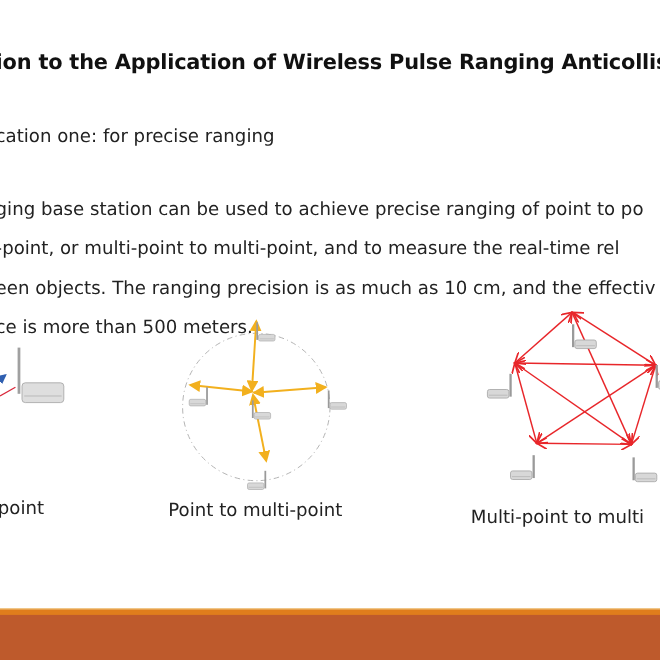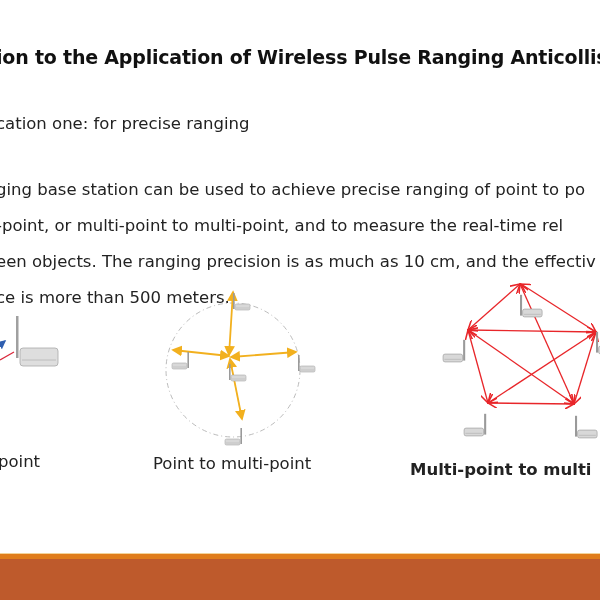--- a/index.html
+++ b/index.html
@@ -102,16 +102,16 @@
         <use href="#dev" transform="scale(-1.3,1.3) translate(-24,0)"></use>
       </g>
     <g transform="translate(575,434)">
         <use href="#dev" transform="scale(1.3)"></use>
       </g>
   </g>
 </svg>
 
 <div class="abs caption" style="left:-2px; top:452px;">point</div>
 <div class="abs caption" style="left:153px; top:454px;">Point to multi-point</div>
-<div class="abs caption" style="left:410px; top:460px;font-weight:bold;">Multi-point to multi</div>
+<div class="abs caption" style="left:428px; top:460px;">Multi-point to multi</div>
 
 <div class="footer-stripe"></div>
 <div class="footer-band"></div>
 
 </body></html>

